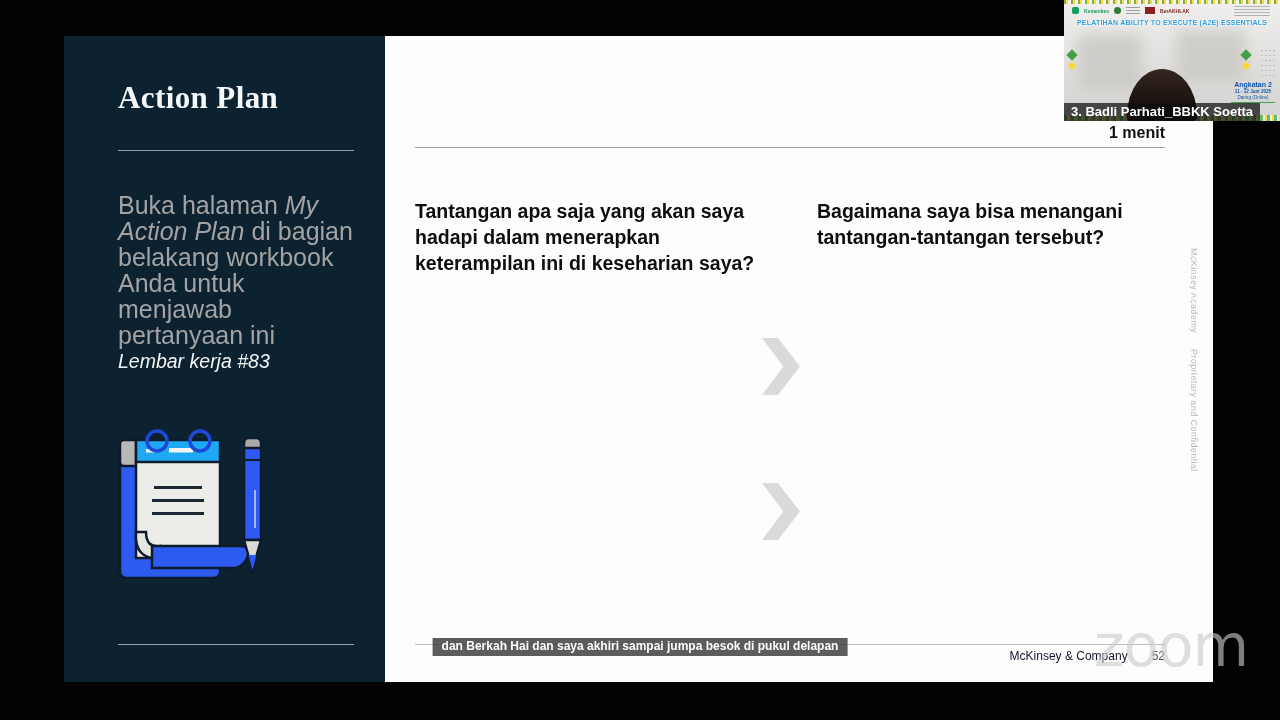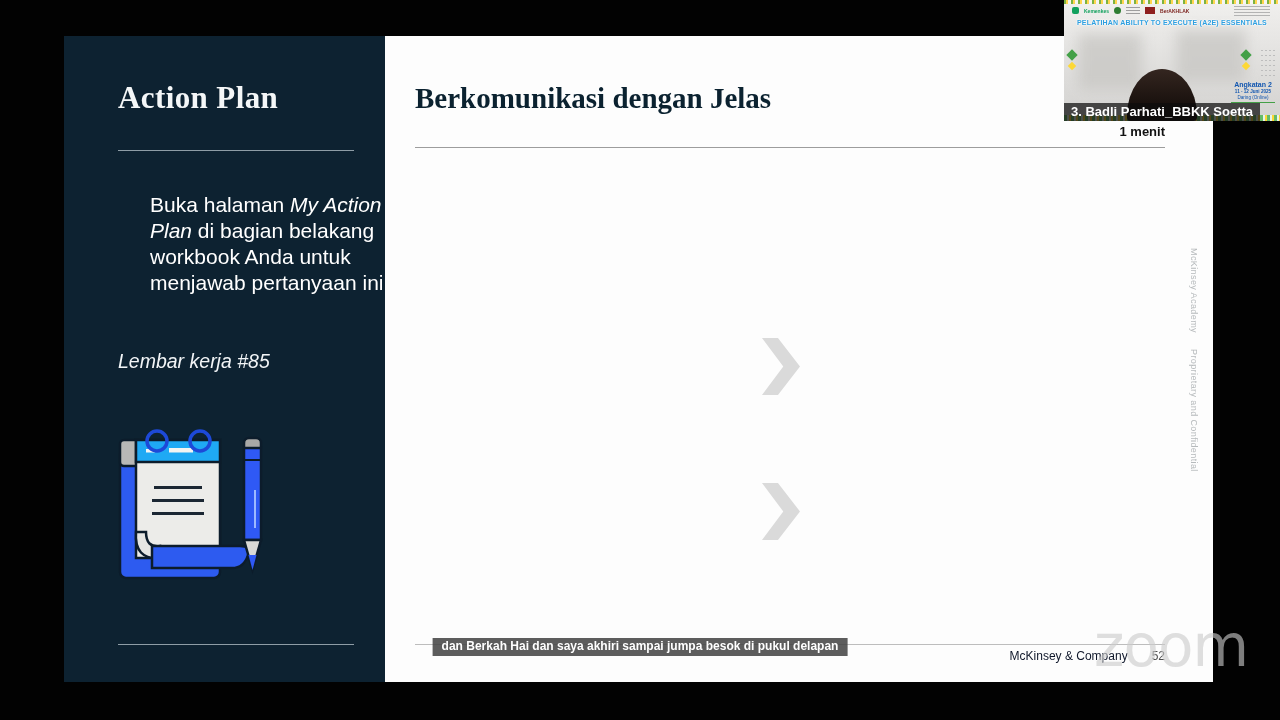--- a/index.html
+++ b/index.html
@@ -10,31 +10,31 @@
   
   .slide { position:absolute; left:64px; top:36px; width:1149px; height:646px; background:#fdfdfd; }
 
   
   .sidebar { position:absolute; left:0; top:0; width:321px; height:646px; background:#0d2231; }
   .sidebar-title { position:absolute; left:54px; top:44px;
       font-family:"Liberation Serif","DejaVu Serif",serif; font-weight:700; font-size:31px;
       color:#f4f7f8; letter-spacing:.4px; }
   .sb-div { position:absolute; left:54px; width:236px; height:1px; background:rgba(222,233,239,.62); }
   .sb-div-top { top:114px; } .sb-div-bottom { top:608px; }
-  .sb-par { position:absolute; left:54px; top:156px; width:238px; font-size:21px;
-      line-height:26px; color:#ffffff;margin-left:32px; }
+  .sb-par { position:absolute; left:54px; top:156px; width:238px; font-size:25px;
+      line-height:26px; color:#a3a3a3; }
   .sb-par .it { font-style:italic; }
   .sb-worksheet { position:absolute; left:54px; top:314px; font-size:19.5px; font-style:italic; color:#f2f5f7; }
   .sb-illustration { position:absolute; left:48px; top:392px; width:158px; height:164px; }
 
   
   .main { position:absolute; left:321px; top:0; width:828px; height:646px; }
   .main-title { position:absolute; left:30px; top:46px;
       font-family:"Liberation Serif","DejaVu Serif",serif; font-weight:700; font-size:29px; color:#0b2230; }
-  .duration { position:absolute; right:48px; top:88px; font-size:13px; font-weight:700; color:#121212; }
+  .duration { position:absolute; right:48px; top:88px; font-size:16px; font-weight:700; color:#121212; }
   .title-div { position:absolute; left:30px; top:111px; width:750px; height:1px; background:#9d9d9d; }
   .question { position:absolute; top:162px; font-size:19.5px; font-weight:700; color:#0d0d0d; line-height:26px; }
   .q-left  { left:30px;  width:342px; }
   .q-right { left:432px; width:358px; }
   .chevron { position:absolute; width:38px; height:57px; background:#dadada;
       clip-path:polygon(0 0,42% 0,100% 50%,42% 100%,0 100%,56% 50%); }
   .chev1 { left:377px; top:302px; } .chev2 { left:377px; top:447px; }
   .footer-div { position:absolute; left:30px; top:608px; width:750px; height:1px; background:#bdbdbd; }
   .footer { position:absolute; top:613px; right:48px; display:flex; gap:24px; font-size:12px; }
   .footer .brand { color:#0f172a; }
@@ -98,21 +98,21 @@
 <body>
 
 <div class="screen">
 
   <div class="slide">
 
     <div class="sidebar">
       <div class="sidebar-title">Action Plan</div>
       <div class="sb-div sb-div-top"></div>
       <p class="sb-par"><span>Buka halaman </span><span class="it">My Action Plan</span><span> di bagian belakang workbook Anda untuk menjawab pertanyaan ini</span></p>
-      <div class="sb-worksheet">Lembar kerja #85</div>
+      <div class="sb-worksheet">Lembar kerja #83</div>
 
       <div class="sb-illustration">
         <svg width="158" height="164" viewBox="0 0 158 164">
           <rect x="8" y="20" width="100" height="130" rx="6" fill="#2d5bf0" stroke="#0c1c2b" stroke-width="2.5"></rect>
           <rect x="8" y="12" width="22" height="26" rx="4" fill="#b8b8b6" stroke="#0c1c2b" stroke-width="2.5"></rect>
           <rect x="24" y="12" width="84" height="118" fill="#ecece9" stroke="#0c1c2b" stroke-width="2.5"></rect>
           <rect x="24" y="12" width="84" height="22" fill="#1fa9f4" stroke="#0c1c2b" stroke-width="2.5"></rect>
           <rect x="34" y="21" width="9" height="3.5" fill="#f4f4f2"></rect>
           <rect x="57" y="20" width="24" height="4.5" fill="#f4f4f2"></rect>
           <circle cx="45" cy="13" r="10" fill="none" stroke="#1d49d8" stroke-width="3.5"></circle>
@@ -129,24 +129,25 @@
             <line x1="143" y1="62" x2="143" y2="100" stroke="#9db9ff" stroke-width="2"></line>
             <path d="M132,112 L149,112 L140.5,142 Z" fill="#d9d9d6" stroke="#0c1c2b" stroke-width="2.5"></path>
             <path d="M136.5,127 L144.5,127 L140.5,142 Z" fill="#2f59f5"></path>
           </g>
         </svg>
       </div>
       <div class="sb-div sb-div-bottom"></div>
     </div>
 
     <div class="main">
-      <div class="main-title">Berkomunikasi dengan Jelas</div>
       <div class="duration">1 menit</div>
       <div class="title-div"></div>
 
+      <div class="question q-left">Tantangan apa saja yang akan saya hadapi dalam menerapkan keterampilan ini di keseharian saya?</div>
+      <div class="question q-right">Bagaimana saya bisa menangani tantangan-tantangan tersebut?</div>
 
       <div class="chevron chev1"></div>
       <div class="chevron chev2"></div>
 
       <div class="footer-div"></div>
       <div class="footer">
         <span class="brand">McKinsey &amp; Company</span>
         <span class="pagenum">52</span>
       </div>
 

